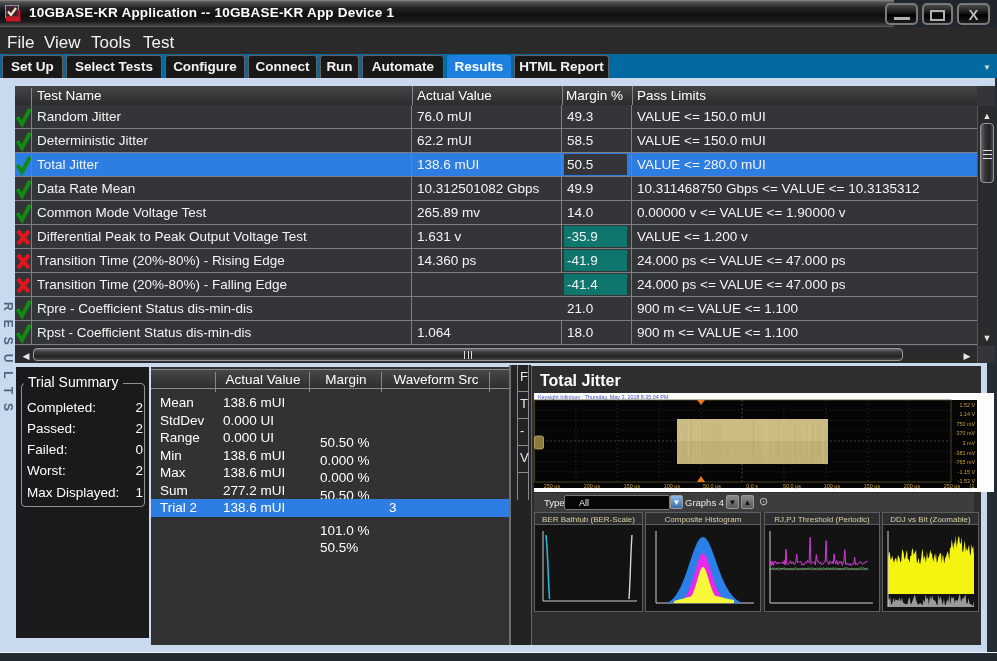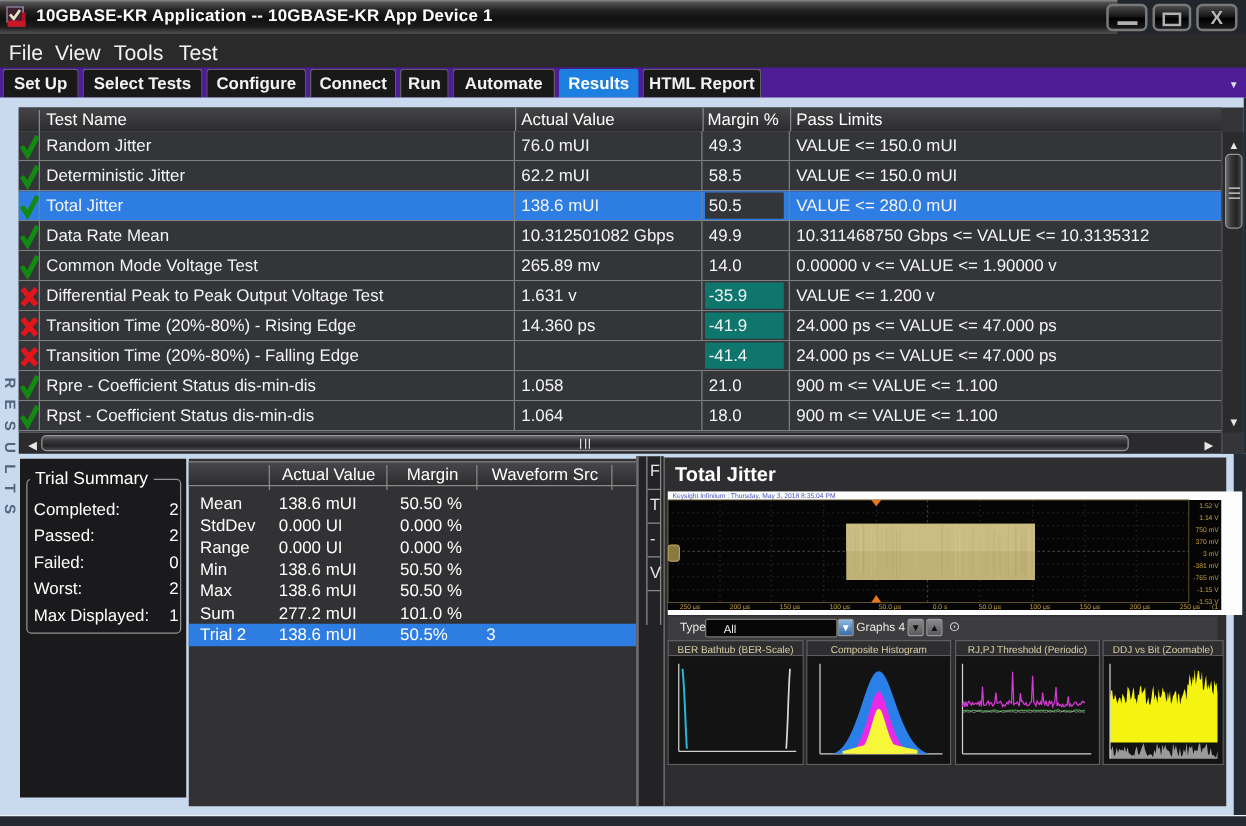--- a/index.html
+++ b/index.html
@@ -4,21 +4,21 @@
 body { width:997px; height:661px; overflow:hidden; font-family:"Liberation Sans",sans-serif; background:#20262c; }
 #win { position:relative; width:997px; height:661px; }
 .titlebar { position:absolute; left:0; top:0; width:894px; height:27px;
   background:linear-gradient(180deg,#8e8e8e 0%,#545454 7%,#222 30%,#101010 55%,#1c1c1c 80%,#4a4a4a 97%,#666 100%); }
 .title-text { position:absolute; left:29px; top:5px; color:#fff; font-size:13.5px; font-weight:bold; letter-spacing:0.2px; }
 .appicon { position:absolute; left:5px; top:5px; width:17px; height:17px; }
 .wbtn { position:absolute; top:3px; height:22px; border:2px solid #7a7a7a; border-radius:5px;
   background:linear-gradient(180deg,#4a4a4a,#161616 45%,#000 55%,#1c1c1c); color:#b8b8b8; text-align:center; }
 .menubar { position:absolute; left:0; top:27px; width:997px; height:27px; background:#2a2a2b; }
 .menubar span { position:absolute; top:6px; color:#f2f2f2; font-size:17px; }
-.tabbar { position:absolute; left:0; top:54px; width:997px; height:36px; background:#4c1d95; }
+.tabbar { position:absolute; left:0; top:54px; width:997px; height:36px; background:#0369a1; }
 .tab { position:absolute; top:1px; height:23px; background:#191919; border:1px solid #5f5f5f; border-bottom:none;
   border-radius:3px 3px 0 0; color:#f2f2f2; font-size:13.5px; font-weight:bold; text-align:center; padding-top:3px; }
 .tab.active { background:#1d7fe0; border-color:#1d7fe0; color:#fff; }
 .content { position:absolute; left:0; top:78px; width:997px; height:574px; background:#c9daee; }
 .rstrip { position:absolute; left:987px; top:285px; width:10px; height:367px; background:#262c33; }
 .side-label { position:absolute; left:1px; top:224px; writing-mode:vertical-rl;
   color:#51657e; font-size:12px; font-weight:bold; letter-spacing:9px; height:180px; }
 
 .mtable { position:absolute; left:15px; top:8px; width:980px; height:260px; background:#333538; }
 .thead { position:absolute; left:0; top:0; width:962px; height:20px;
@@ -52,21 +52,21 @@
 .legend { position:absolute; left:2px; top:-10px; background:#1a1a1c; padding:0 4px; color:#fff; font-size:14px; }
 .sumrow { position:absolute; left:11px; width:118px; color:#fff; font-size:13.5px; }
 .sumrow .sv { position:absolute; right:2px; }
 .stats { left:151px; top:289px; width:358px; height:278px; background:#323235; }
 .shead { position:absolute; left:0; top:2px; width:358px; height:20px; color:#fff; font-size:13.5px;
   background:linear-gradient(180deg,#47474a,#2e2e31); border-top:1px solid #888; border-bottom:1px solid #888; }
 .shead div { position:absolute; top:2px; text-align:center; border-right:1px solid #888; height:20px; }
 .srow { position:absolute; left:0; width:358px; height:17.5px; color:#fff; font-size:13.5px; }
 .srow.sel { background:#2d7de2; }
 .srow div { position:absolute; top:1px; white-space:nowrap; }
-.s0 { left:9px; width:57px; } .s1 { left:72px; width:88px; } .s2 { left:169px; width:62px; } .s3 { left:238px; width:100px; }
+.s0 { left:9px; width:57px; } .s1 { left:72px; width:88px; } .s2 { left:169px; width:62px;margin-top:40px; } .s3 { left:238px; width:100px; }
 .strip { position:absolute; left:509px; top:287px; width:22px; height:280px; background:#232326;
   border-left:2px solid #6e6e70; }
 .stripcells { position:absolute; left:6px; top:0; width:12px; height:135px; border-left:1px solid #8a8a8c; border-right:1px solid #8a8a8c; }
 .stripcells div { height:27px; border-bottom:1px solid #8a8a8c; color:#e8e8e8; font-size:13px; padding:4px 0 0 2px; }
 .rpanel { left:531px; top:288px; width:450px; height:279px; background:#2e2e31; border-left:1px solid #666; }
 .rtitle { position:absolute; left:8px; top:6px; color:#fff; font-size:16px; font-weight:bold; }
 
 .scope { position:absolute; left:2px; top:27px; width:460px; height:99px; }
 
 .rtoolbar { position:absolute; left:2px; top:127px; width:440px; height:19px; background:#3d3d40; color:#e8e8e8; font-size:9.5px; }
@@ -231,21 +231,20 @@
           </div>
           <div class="c4">24.000 ps &lt;= VALUE &lt;= 47.000 ps</div>
         </div>
 <div class="trow" style="top:211px">
 <div class="c0">
             <svg width="17" height="22" viewBox="0 0 17 22" style="display:block;margin:1px auto 0">
               <path d="M2.5 11 L7 18 L15 3" stroke="#128a12" stroke-width="4" fill="none"></path>
             </svg>
           </div>
           <div class="c1">Rpre - Coefficient Status dis-min-dis</div>
-          <div class="c2">1.058</div>
 <div class="c3">
             <div class="mcell">21.0</div>
           </div>
           <div class="c4">900 m &lt;= VALUE &lt;= 1.100</div>
         </div>
 <div class="trow" style="top:235px">
 <div class="c0">
             <svg width="17" height="22" viewBox="0 0 17 22" style="display:block;margin:1px auto 0">
               <path d="M2.5 11 L7 18 L15 3" stroke="#128a12" stroke-width="4" fill="none"></path>
             </svg>

